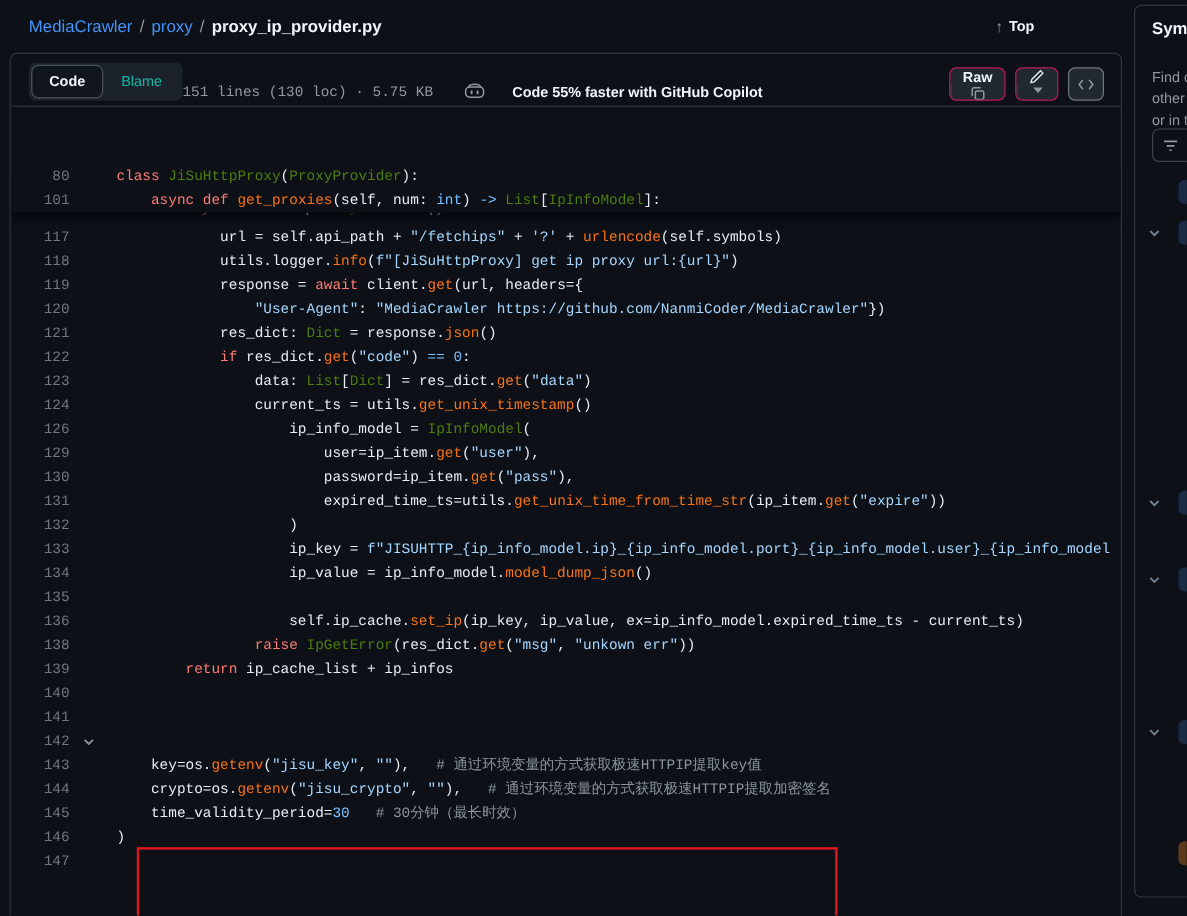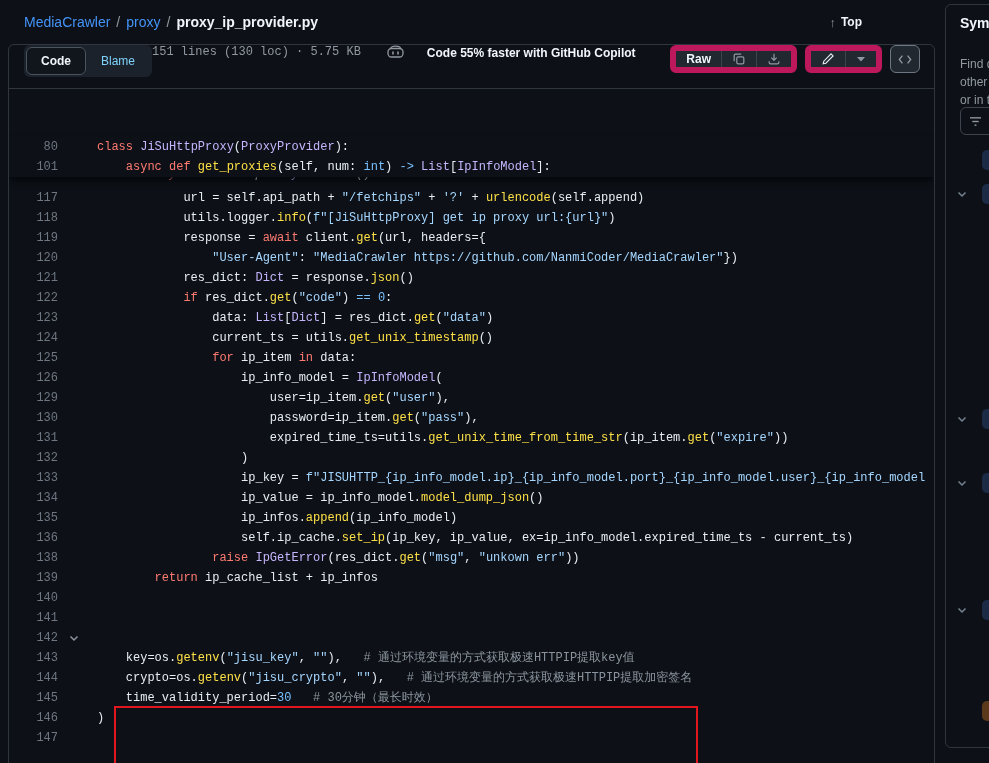--- a/index.html
+++ b/index.html
@@ -14,49 +14,49 @@
   .crumb-sep { color:#9198a1; font-size:14px; margin:0 6px; }
   .crumb-file { color:#f0f6fc; font-size:14px; font-weight:700; }
   .top-link { margin-left:auto; display:flex; align-items:center; gap:5px;
     font-size:12px; font-weight:600; color:#f0f6fc; cursor:pointer; margin-right:62px; }
   .top-arrow { color:#9198a1; font-size:13px; }
 
   
   .file-box { position:absolute; left:8px; top:44px; width:927px; height:726px;
     border:1px solid #30363d; border-radius:6px 6px 0 0; background:#0d1117; overflow:hidden; }
 
-  .toolbar { height:44px; border-bottom:1px solid #30363d; display:flex; align-items:flex-start;
+  .toolbar { height:44px; border-bottom:1px solid #30363d; display:flex; align-items:flex-end;
     padding:0 14px 4px 15px; }
   .seg-ctl { display:flex; background:#1c222b; border-radius:6px; padding:2px; height:32px; }
   .seg { display:flex; align-items:center; padding:0 14px; font-size:12px; border-radius:6px;
-    color:#7dd3fc; cursor:pointer; border:1px solid transparent; }
+    color:#14b8a6; cursor:pointer; border:1px solid transparent; }
   .seg.active { background:#11161d; border-color:#4b535d; color:#f0f6fc; font-weight:700; }
   .file-meta { font-size:12px; color:#9198a1;
     font-family:"Liberation Mono","DejaVu Sans Mono",monospace; }
   .copilot { margin-left:26px; display:flex; align-items:center; gap:23px;
     font-size:12px; font-weight:700; color:#f0f6fc; }
   .toolbar-right { margin-left:auto; display:flex; align-items:center; gap:8px; }
-  .btn-group { display:flex; height:28px; border:6px solid #be185d; border-radius:6px;
-    background:#212830; overflow:hidden; }
+  .btn-group { display:flex; height:28px; border:1px solid #be185d; border-radius:6px;
+    background:#212830; overflow:hidden;flex-direction:column; }
   .btn-seg { display:flex; align-items:center; justify-content:center; padding:0 10px;
     font-size:12px; font-weight:600; color:#f0f6fc; cursor:pointer; }
   .btn-seg + .btn-seg { border-left:1px solid #3d444d; }
   .btn-icon { color:#9198a1; }
   .sym-toggle-btn { width:30px; height:28px; border:1px solid #6e7681; border-radius:6px;
     background:#212830; display:flex; align-items:center; justify-content:center; cursor:pointer; }
 
   
   .code-area { position:relative; font-family:"Liberation Mono","DejaVu Sans Mono",monospace;
     font-size:12px;margin-top:48px; }
   .code-line { display:flex; height:20px; line-height:20px; white-space:pre; }
   .ln { width:49px; text-align:right; color:#6e7681; flex:none; cursor:pointer; }
   .fold { width:31px; flex:none; display:flex; align-items:center; justify-content:center; color:#8b949e; }
   .code-text { padding-left:8px; flex:none; }
-  .tk-k{color:#ff7b72} .tk-s{color:#a5d6ff} .tk-n{color:#79c0ff} .tk-f{color:#fde047}
-  .tk-c{color:#c4b5fd} .tk-m{color:#8b949e} .tk-p{color:#e6edf3}
+  .tk-k{color:#ff7b72} .tk-s{color:#a5d6ff} .tk-n{color:#79c0ff} .tk-f{color:#f97316}
+  .tk-c{color:#4d7c0f} .tk-m{color:#8b949e} .tk-p{color:#e6edf3}
   .sticky-block { position:relative; z-index:3; background:#0d1117;
     box-shadow:0 4px 6px rgba(1,4,9,0.7); }
   .clip-row { position:relative; height:11px; overflow:hidden; }
   .clip-row .code-line { position:absolute; bottom:4px; left:0; right:0;font-style:italic; }
   .annotation-box { position:absolute; left:105px; top:569px; width:584px; height:65px;
     border:2px solid #e0181e; z-index:4; pointer-events:none; }
 
   
   .symbols-panel { position:absolute; left:945px; top:4px; width:300px; height:744px;
     border:1px solid #30363d; border-radius:6px; background:#0d1117; }
@@ -143,37 +143,36 @@
 
     <div class="code-area">
       <div class="sticky-block" id="sticky-lines">
           <div class="code-line"><span class="ln">80</span><span class="fold"></span><span class="code-text"><span class="tk-k">class</span><span class="tk-p"> </span><span class="tk-c">JiSuHttpProxy</span><span class="tk-p">(</span><span class="tk-c">ProxyProvider</span><span class="tk-p">):</span></span></div>
           <div class="code-line"><span class="ln">101</span><span class="fold"></span><span class="code-text"><span class="tk-p">    </span><span class="tk-k">async</span><span class="tk-p"> </span><span class="tk-k">def</span><span class="tk-p"> </span><span class="tk-f">get_proxies</span><span class="tk-p">(self, num: </span><span class="tk-n">int</span><span class="tk-p">) </span><span class="tk-n">-&gt;</span><span class="tk-p"> </span><span class="tk-c">List</span><span class="tk-p">[</span><span class="tk-c">IpInfoModel</span><span class="tk-p">]:</span></span></div>
         </div>
       <div class="clip-row" id="clip-row">
           <div class="code-line"><span class="ln">116</span><span class="fold"></span><span class="code-text"><span class="tk-p">        </span><span class="tk-k">async</span><span class="tk-p"> </span><span class="tk-k">with</span><span class="tk-p"> httpx.</span><span class="tk-c">AsyncClient</span><span class="tk-p">() </span><span class="tk-k">as</span><span class="tk-p"> client:</span></span></div>
         </div>
       <div id="code-lines">
-          <div class="code-line"><span class="ln">117</span><span class="fold"></span><span class="code-text"><span class="tk-p">            url = self.api_path + </span><span class="tk-s">"/fetchips"</span><span class="tk-p"> + </span><span class="tk-s">'?'</span><span class="tk-p"> + </span><span class="tk-f">urlencode</span><span class="tk-p">(self.append)</span></span></div>
+          <div class="code-line"><span class="ln">117</span><span class="fold"></span><span class="code-text"><span class="tk-p">            url = self.api_path + </span><span class="tk-s">"/fetchips"</span><span class="tk-p"> + </span><span class="tk-s">'?'</span><span class="tk-p"> + </span><span class="tk-f">urlencode</span><span class="tk-p">(self.symbols)</span></span></div>
           <div class="code-line"><span class="ln">118</span><span class="fold"></span><span class="code-text"><span class="tk-p">            utils.logger.</span><span class="tk-f">info</span><span class="tk-p">(</span><span class="tk-s">f"[JiSuHttpProxy] get ip proxy url:{url}"</span><span class="tk-p">)</span></span></div>
           <div class="code-line"><span class="ln">119</span><span class="fold"></span><span class="code-text"><span class="tk-p">            response = </span><span class="tk-k">await</span><span class="tk-p"> client.</span><span class="tk-f">get</span><span class="tk-p">(url, headers={</span></span></div>
           <div class="code-line"><span class="ln">120</span><span class="fold"></span><span class="code-text"><span class="tk-p">                </span><span class="tk-s">"User-Agent"</span><span class="tk-p">: </span><span class="tk-s">"MediaCrawler https://github.com/NanmiCoder/MediaCrawler"</span><span class="tk-p">})</span></span></div>
           <div class="code-line"><span class="ln">121</span><span class="fold"></span><span class="code-text"><span class="tk-p">            res_dict: </span><span class="tk-c">Dict</span><span class="tk-p"> = response.</span><span class="tk-f">json</span><span class="tk-p">()</span></span></div>
           <div class="code-line"><span class="ln">122</span><span class="fold"></span><span class="code-text"><span class="tk-p">            </span><span class="tk-k">if</span><span class="tk-p"> res_dict.</span><span class="tk-f">get</span><span class="tk-p">(</span><span class="tk-s">"code"</span><span class="tk-p">) </span><span class="tk-n">==</span><span class="tk-p"> </span><span class="tk-n">0</span><span class="tk-p">:</span></span></div>
           <div class="code-line"><span class="ln">123</span><span class="fold"></span><span class="code-text"><span class="tk-p">                data: </span><span class="tk-c">List</span><span class="tk-p">[</span><span class="tk-c">Dict</span><span class="tk-p">] = res_dict.</span><span class="tk-f">get</span><span class="tk-p">(</span><span class="tk-s">"data"</span><span class="tk-p">)</span></span></div>
           <div class="code-line"><span class="ln">124</span><span class="fold"></span><span class="code-text"><span class="tk-p">                current_ts = utils.</span><span class="tk-f">get_unix_timestamp</span><span class="tk-p">()</span></span></div>
-          <div class="code-line"><span class="ln">125</span><span class="fold"></span><span class="code-text"><span class="tk-p">                </span><span class="tk-k">for</span><span class="tk-p"> ip_item </span><span class="tk-k">in</span><span class="tk-p"> data:</span></span></div>
           <div class="code-line"><span class="ln">126</span><span class="fold"></span><span class="code-text"><span class="tk-p">                    ip_info_model = </span><span class="tk-c">IpInfoModel</span><span class="tk-p">(</span></span></div>
           <div class="code-line"><span class="ln">129</span><span class="fold"></span><span class="code-text"><span class="tk-p">                        user=ip_item.</span><span class="tk-f">get</span><span class="tk-p">(</span><span class="tk-s">"user"</span><span class="tk-p">),</span></span></div>
           <div class="code-line"><span class="ln">130</span><span class="fold"></span><span class="code-text"><span class="tk-p">                        password=ip_item.</span><span class="tk-f">get</span><span class="tk-p">(</span><span class="tk-s">"pass"</span><span class="tk-p">),</span></span></div>
           <div class="code-line"><span class="ln">131</span><span class="fold"></span><span class="code-text"><span class="tk-p">                        expired_time_ts=utils.</span><span class="tk-f">get_unix_time_from_time_str</span><span class="tk-p">(ip_item.</span><span class="tk-f">get</span><span class="tk-p">(</span><span class="tk-s">"expire"</span><span class="tk-p">))</span></span></div>
           <div class="code-line"><span class="ln">132</span><span class="fold"></span><span class="code-text"><span class="tk-p">                    )</span></span></div>
           <div class="code-line"><span class="ln">133</span><span class="fold"></span><span class="code-text"><span class="tk-p">                    ip_key = </span><span class="tk-s">f"JISUHTTP_{ip_info_model.ip}_{ip_info_model.port}_{ip_info_model.user}_{ip_info_model</span></span></div>
           <div class="code-line"><span class="ln">134</span><span class="fold"></span><span class="code-text"><span class="tk-p">                    ip_value = ip_info_model.</span><span class="tk-f">model_dump_json</span><span class="tk-p">()</span></span></div>
-          <div class="code-line"><span class="ln">135</span><span class="fold"></span><span class="code-text"><span class="tk-p">                    ip_infos.</span><span class="tk-f">append</span><span class="tk-p">(ip_info_model)</span></span></div>
+          <div class="code-line"><span class="ln">135</span><span class="fold"></span></div>
           <div class="code-line"><span class="ln">136</span><span class="fold"></span><span class="code-text"><span class="tk-p">                    self.ip_cache.</span><span class="tk-f">set_ip</span><span class="tk-p">(ip_key, ip_value, ex=ip_info_model.expired_time_ts - current_ts)</span></span></div>
           <div class="code-line"><span class="ln">138</span><span class="fold"></span><span class="code-text"><span class="tk-p">                </span><span class="tk-k">raise</span><span class="tk-p"> </span><span class="tk-c">IpGetError</span><span class="tk-p">(res_dict.</span><span class="tk-f">get</span><span class="tk-p">(</span><span class="tk-s">"msg"</span><span class="tk-p">, </span><span class="tk-s">"unkown err"</span><span class="tk-p">))</span></span></div>
           <div class="code-line"><span class="ln">139</span><span class="fold"></span><span class="code-text"><span class="tk-p">        </span><span class="tk-k">return</span><span class="tk-p"> ip_cache_list + ip_infos</span></span></div>
           <div class="code-line"><span class="ln">140</span><span class="fold"></span><span class="code-text"></span></div>
           <div class="code-line"><span class="ln">141</span><span class="fold"></span><span class="code-text"></span></div>
           <div class="code-line"><span class="ln">142</span><span class="fold"><svg width="12" height="12" viewBox="0 0 12 12" fill="none" stroke="currentColor" stroke-width="1.5">
                 <path d="M2.5 4.5 L6 8 L9.5 4.5"></path>
               </svg></span></div>
           <div class="code-line"><span class="ln">143</span><span class="fold"></span><span class="code-text"><span class="tk-p">    key=os.</span><span class="tk-f">getenv</span><span class="tk-p">(</span><span class="tk-s">"jisu_key"</span><span class="tk-p">, </span><span class="tk-s">""</span><span class="tk-p">),   </span><span class="tk-m"># 通过环境变量的方式获取极速HTTPIP提取key值</span></span></div>
           <div class="code-line"><span class="ln">144</span><span class="fold"></span><span class="code-text"><span class="tk-p">    crypto=os.</span><span class="tk-f">getenv</span><span class="tk-p">(</span><span class="tk-s">"jisu_crypto"</span><span class="tk-p">, </span><span class="tk-s">""</span><span class="tk-p">),   </span><span class="tk-m"># 通过环境变量的方式获取极速HTTPIP提取加密签名</span></span></div>

